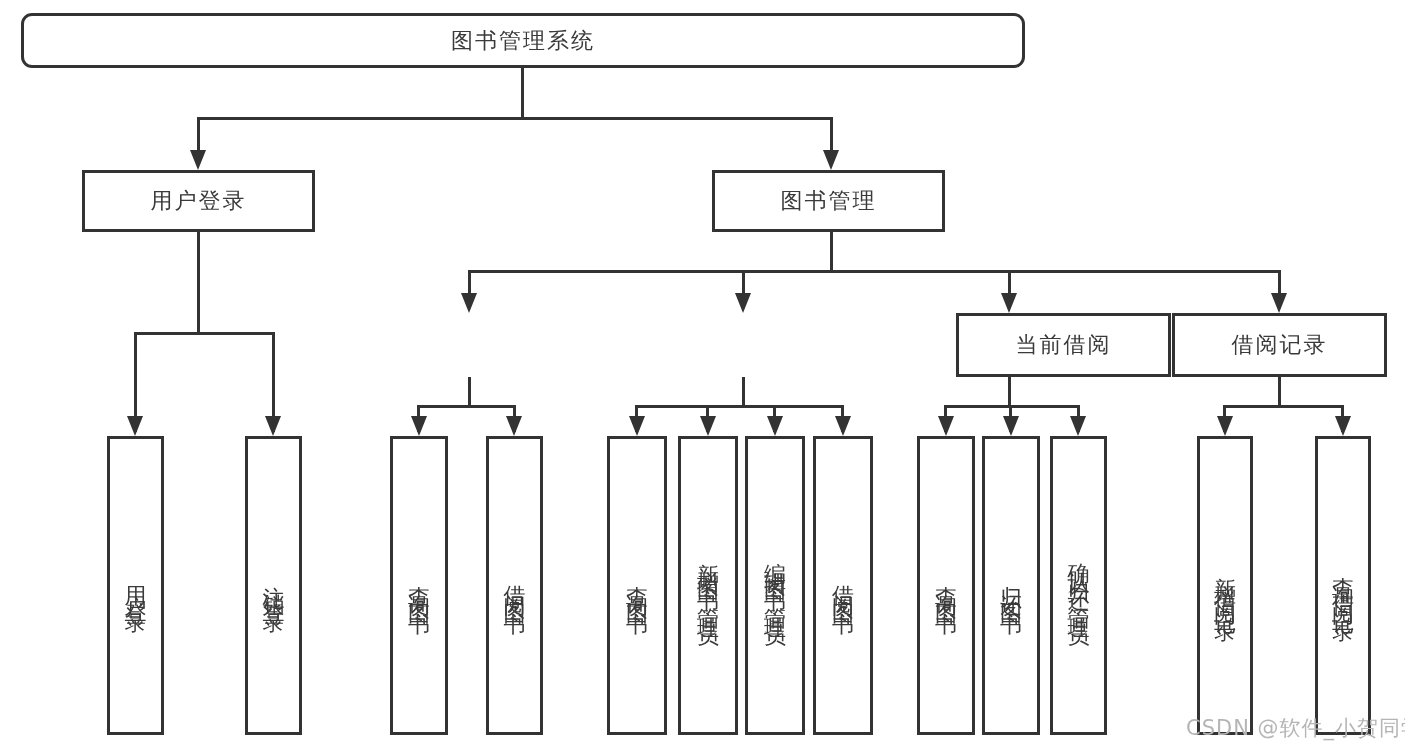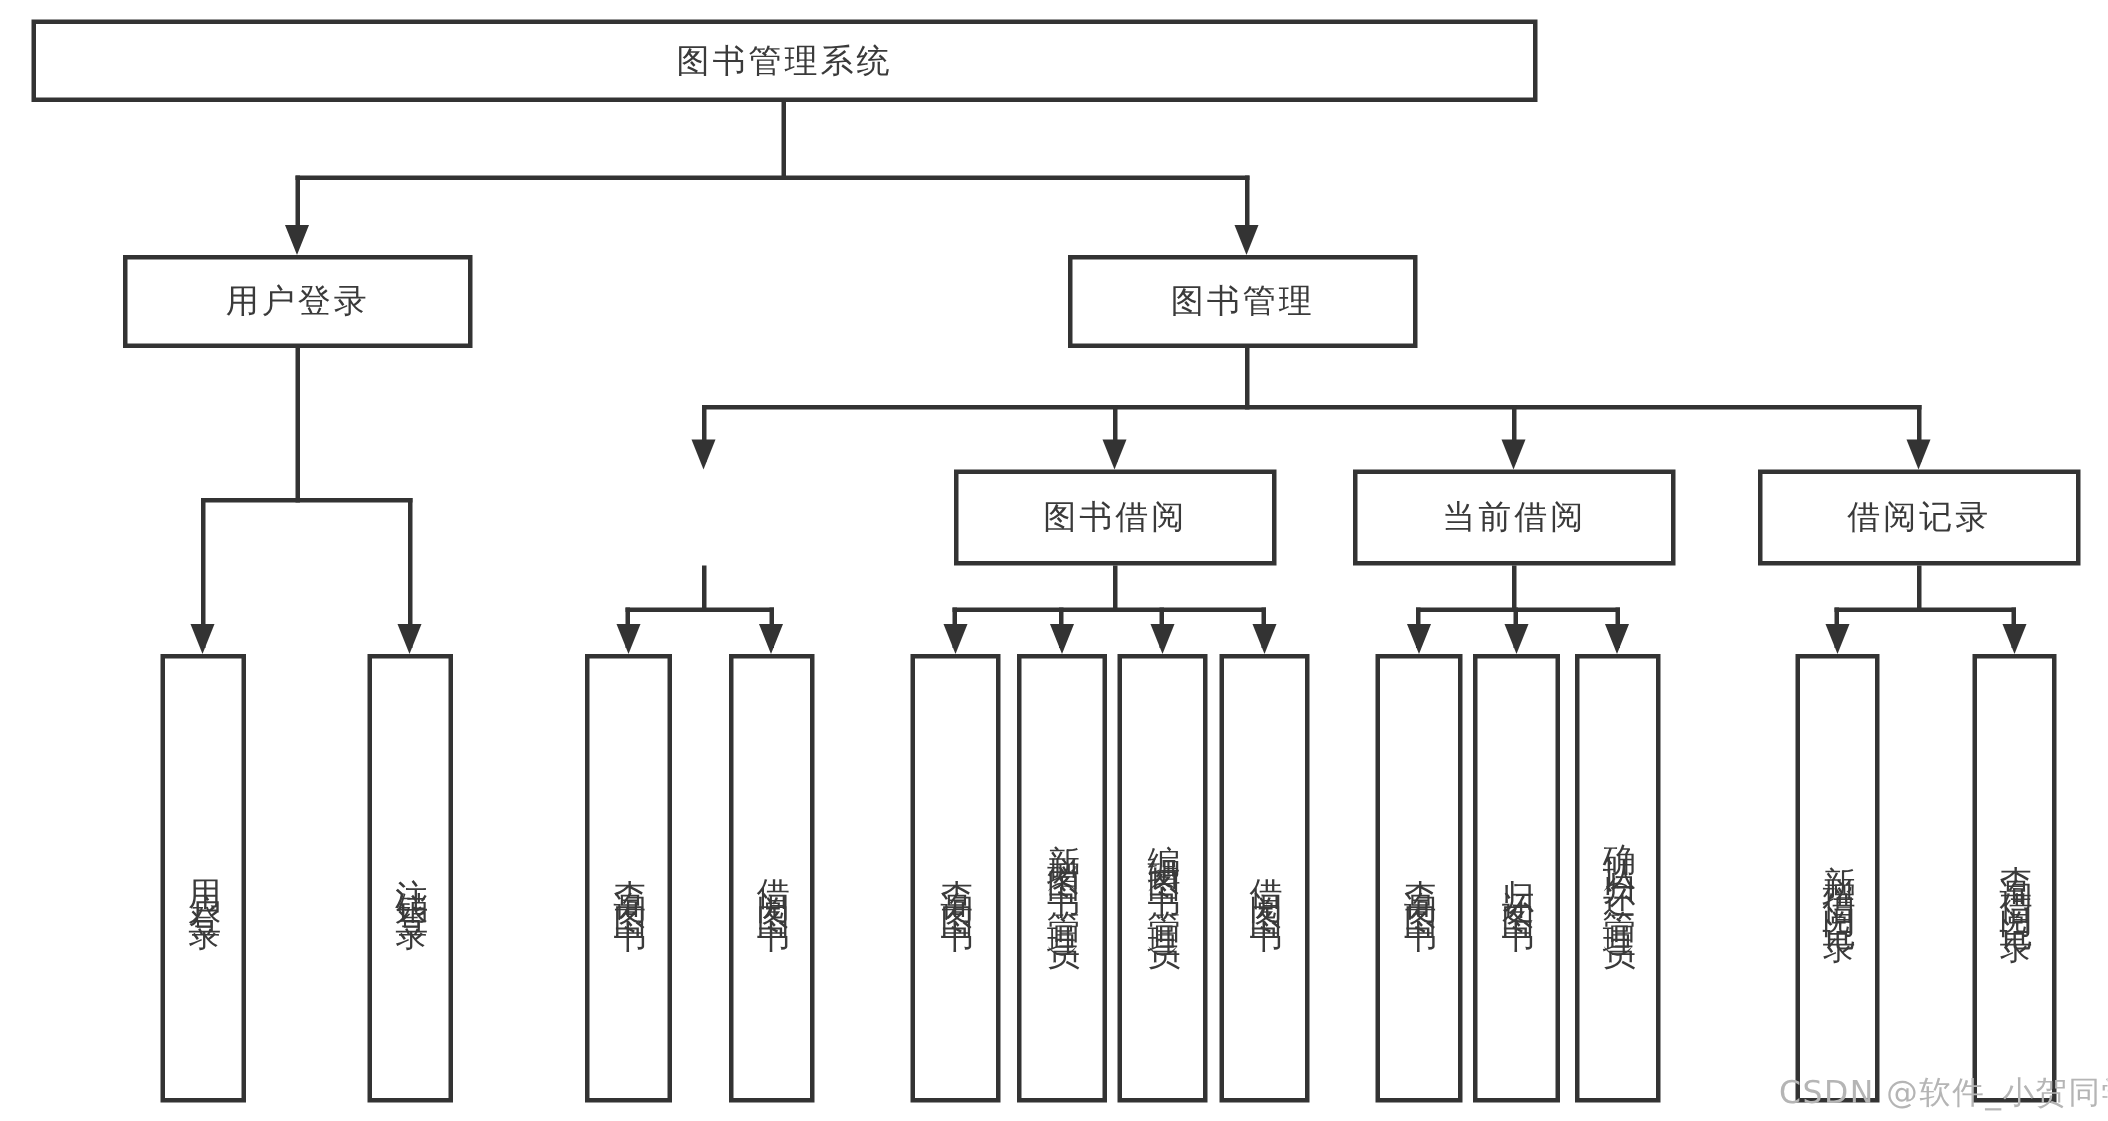--- a/index.html
+++ b/index.html
@@ -59,27 +59,26 @@
     color:var(--watermark);
     z-index:5;
     white-space:nowrap;
   }
 </style>
 </head>
 <body>
 
 <div class="canvas">
 
-  <div class="node" style="left:21px;top:13px;width:1004px;height:55px;">图书管理系统</div>
+  <div class="node" style="left:21px;top:13px;width:1004px;height:55px;border-radius:11px;">图书管理系统</div>
 
   <div class="node" style="left:82px;top:170px;width:233px;height:62px;">用户登录</div>
   <div class="node" style="left:712px;top:170px;width:233px;height:62px;">图书管理</div>
 
-  <div class="node" style="left:636px;top:313px;width:215px;height:64px;">图书借阅</div>
-  <div class="node" style="left:902px;top:313px;width:215px;height:64px;">当前借阅</div>
+  <div class="node" style="left:956px;top:313px;width:215px;height:64px;">当前借阅</div>
   <div class="node" style="left:1172px;top:313px;width:215px;height:64px;">借阅记录</div>
 
   <div class="node vert" style="left:107px;top:436px;width:57px;height:299px;">用户登录</div>
   <div class="node vert" style="left:245px;top:436px;width:57px;height:299px;">注销登录</div>
 
   <div class="node vert" style="left:390px;top:436px;width:58px;height:299px;">查询图书</div>
   <div class="node vert" style="left:486px;top:436px;width:57px;height:299px;">借阅图书</div>
 
   <div class="node vert" style="left:607px;top:436px;width:60px;height:299px;">查询图书</div>
   <div class="node vert" style="left:678px;top:436px;width:60px;height:299px;">新增图书（管理员）</div>

